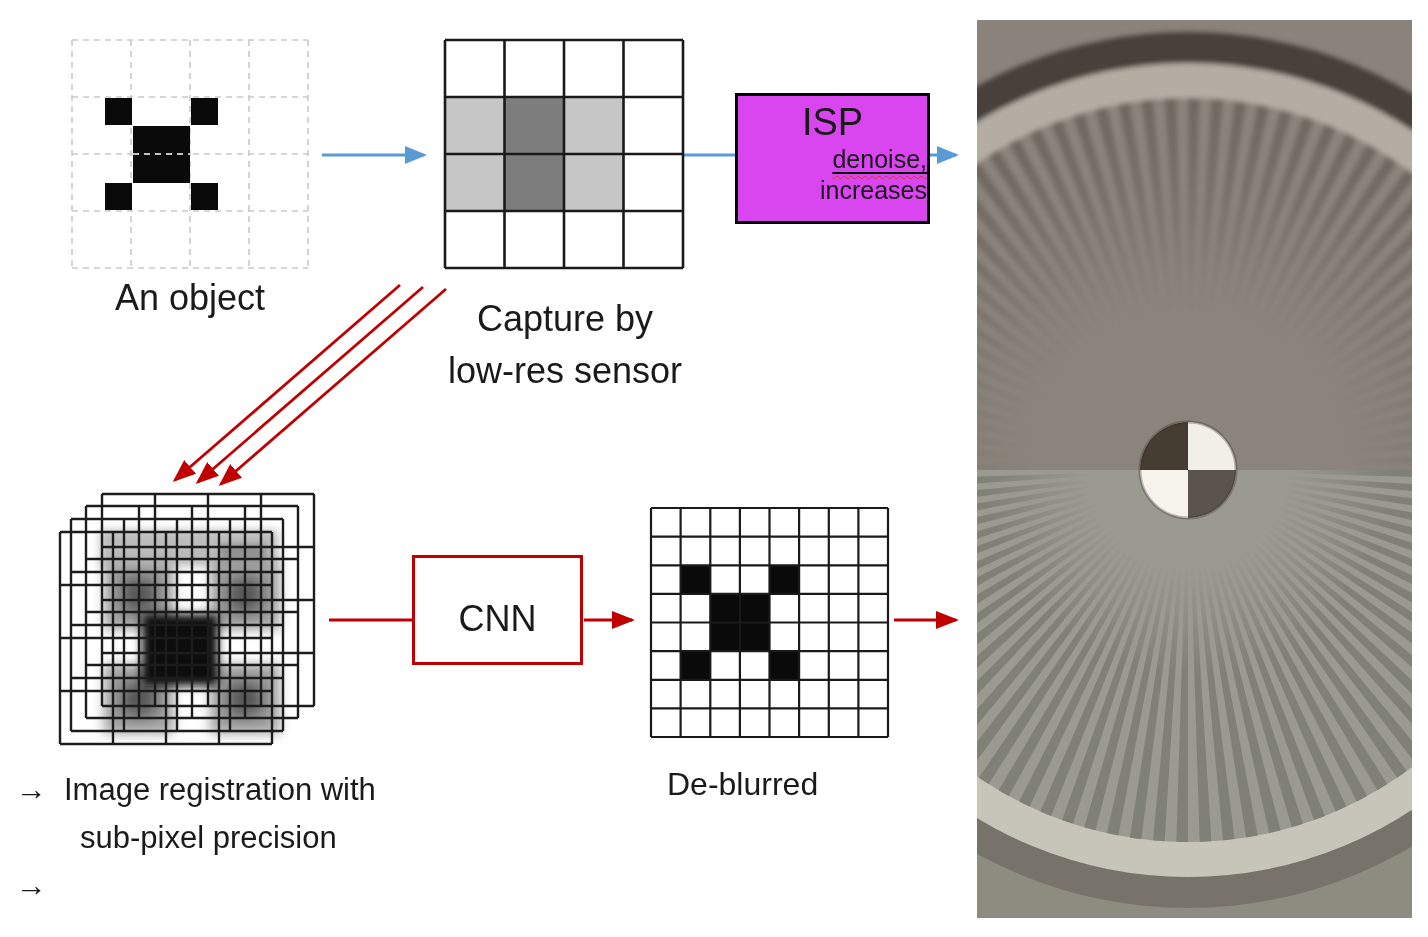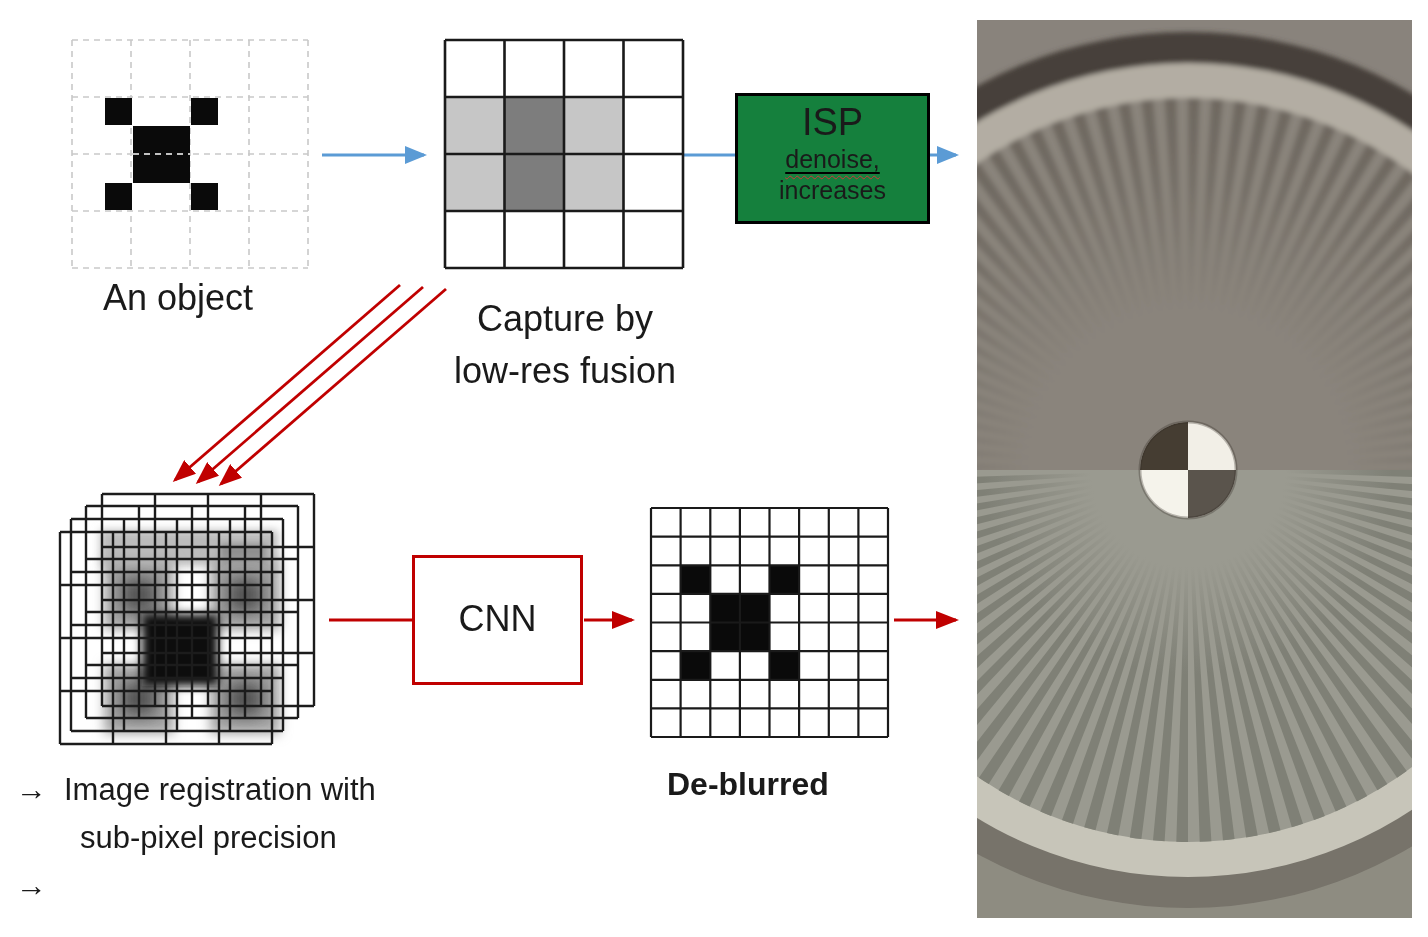--- a/index.html
+++ b/index.html
@@ -13,33 +13,33 @@
     font-family:"Liberation Sans", sans-serif;color:var(--c-ink);
   }
   .abs{position:absolute;}
   svg.overlay{position:absolute;left:0;top:0;pointer-events:none;}
   .blue-line{stroke:var(--c-blue);stroke-width:3;}
   .red-line{stroke:var(--c-red);stroke-width:2.8;}
   .fill-blue{fill:var(--c-blue);}
   .fill-red{fill:var(--c-red);}
 
   .caption{font-weight:300;line-height:52px;font-size:36px;text-align:center;}
-  .caption-left{font-weight:700;line-height:49px;font-size:32px;text-align:left;}
+  .caption-left{font-weight:400;line-height:49px;font-size:32px;text-align:left;}
 
   .isp-box{
-    left:735px;top:93px;width:195px;height:131px;border:3px solid #000;background:#15803d;
+    left:735px;top:93px;width:195px;height:131px;border:3px solid #000;background:#d946ef;
     box-sizing:border-box;text-align:center;padding-top:4px;
   }
   .isp-title{font-size:38px;font-weight:300;line-height:44px;}
-  .isp-sub{font-size:25px;font-weight:300;line-height:31px;}
+  .isp-sub{font-size:25px;font-weight:300;line-height:31px;text-align:right;}
   .u-black{text-decoration:underline;text-decoration-color:#000;text-decoration-thickness:1.5px;text-underline-offset:4px;}
   .u-wavy{text-decoration:underline wavy #d13438;text-decoration-thickness:1px;text-underline-offset:7px;text-decoration-skip-ink:none;}
 
   .cnn-box{
-    left:412px;top:555px;width:171px;height:130px;border:3px solid var(--c-red);background:#fff;
+    left:412px;top:555px;width:171px;height:110px;border:3px solid var(--c-red);background:#fff;
     box-sizing:border-box;text-align:center;
   }
   .cnn-label{font-size:36px;font-weight:300;line-height:122px;}
 
   .bullets{left:16px;top:766px;width:560px;font-size:31px;font-weight:300;line-height:48px;}
   .bullet-row{display:flex;}
   .bullet-arrow{width:48px;flex:0 0 48px;}
   .bullet-indent{margin-left:64px;}
 </style>
 </head>
@@ -212,25 +212,25 @@
       </g>
 
     <circle cx="211" cy="450" r="48" fill="#f5f3eb"></circle>
     <path d="M211 450L163 450A48 48 0 0 1 211 402Z" fill="#5a544c"></path>
     <path d="M211 450L259 450A48 48 0 0 1 211 498Z" fill="#5a544c"></path>
     <circle cx="211" cy="450" r="48" fill="none" stroke="rgba(45,40,34,0.3)" stroke-width="3"></circle>
     </g>
       </svg>
     </div>
 
-  <div class="abs caption" style="left:60px;top:272px;width:236px;">An object</div>
+  <div class="abs caption" style="left:72px;top:272px;width:236px;">An object</div>
 
   <div class="abs caption" style="left:395px;top:293px;width:340px;">
     <div>Capture by</div>
-    <div>low-res fusion</div>
+    <div>low-res sensor</div>
   </div>
 
   <div class="abs isp-box">
     <div class="isp-title">ISP</div>
     <div class="isp-sub"><span class="u-black"><span class="u-wavy">denoise,</span></span></div>
     <div class="isp-sub">increases</div>
   </div>
 
   <div class="abs cnn-box">
     <div class="cnn-label">CNN</div>

